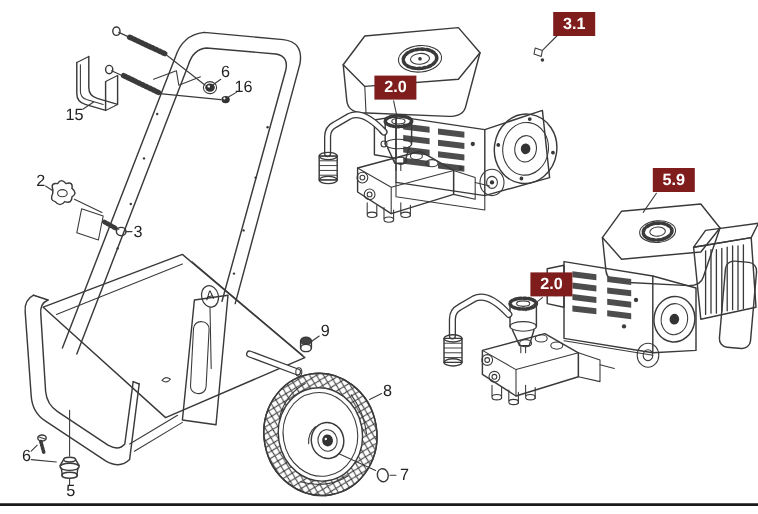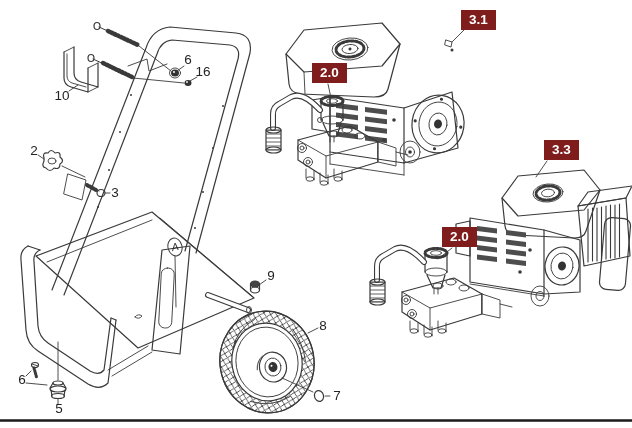--- a/index.html
+++ b/index.html
@@ -343,24 +343,24 @@
     </g>
   </svg>
 
   <span class="callout" style="left:34px;top:151px">2</span>
   <span class="callout" style="left:115px;top:193px">3</span>
   <span class="callout" style="left:59px;top:409px">5</span>
   <span class="callout" style="left:22px;top:380px">6</span>
   <span class="callout" style="left:337px;top:396px">7</span>
   <span class="callout" style="left:323px;top:326px">8</span>
   <span class="callout" style="left:271px;top:276px">9</span>
-  <span class="callout" style="left:62px;top:96px">10</span>
+  <span class="callout" style="left:62px;top:96px">15</span>
   <span class="callout" style="left:188px;top:60px">6</span>
   <span class="callout" style="left:203px;top:72px">16</span>
 
   <span class="view-ref" style="left:175px;top:247px">A</span>
 
   <div class="refbox" style="left:461px;top:10px">3.1</div>
   <div class="refbox" style="left:312px;top:63px">2.0</div>
-  <div class="refbox" style="left:544px;top:140px">3.3</div>
+  <div class="refbox" style="left:544px;top:140px">5.9</div>
   <div class="refbox" style="left:442px;top:227px">2.0</div>
 
 </div>
 
 </body></html>

